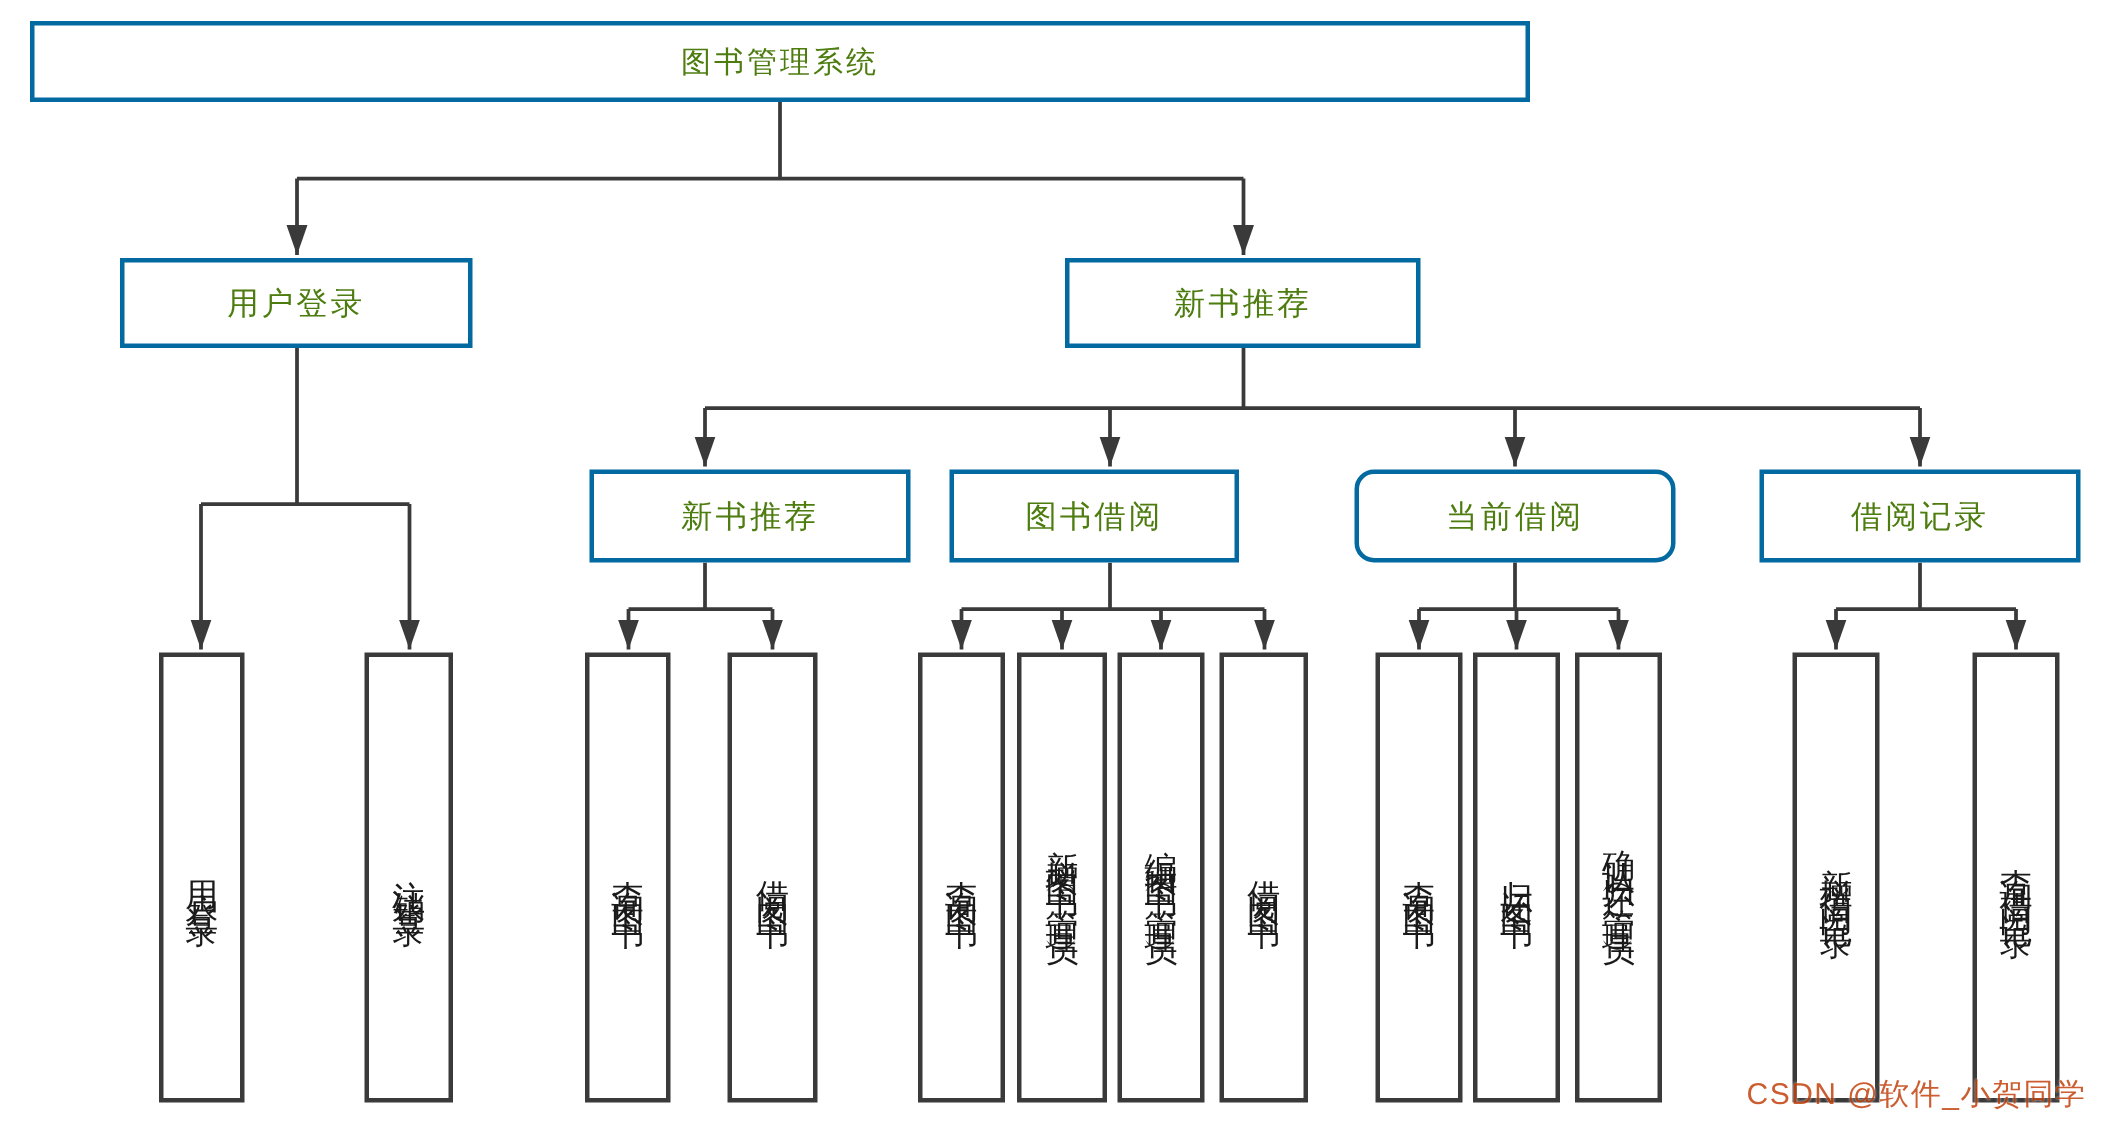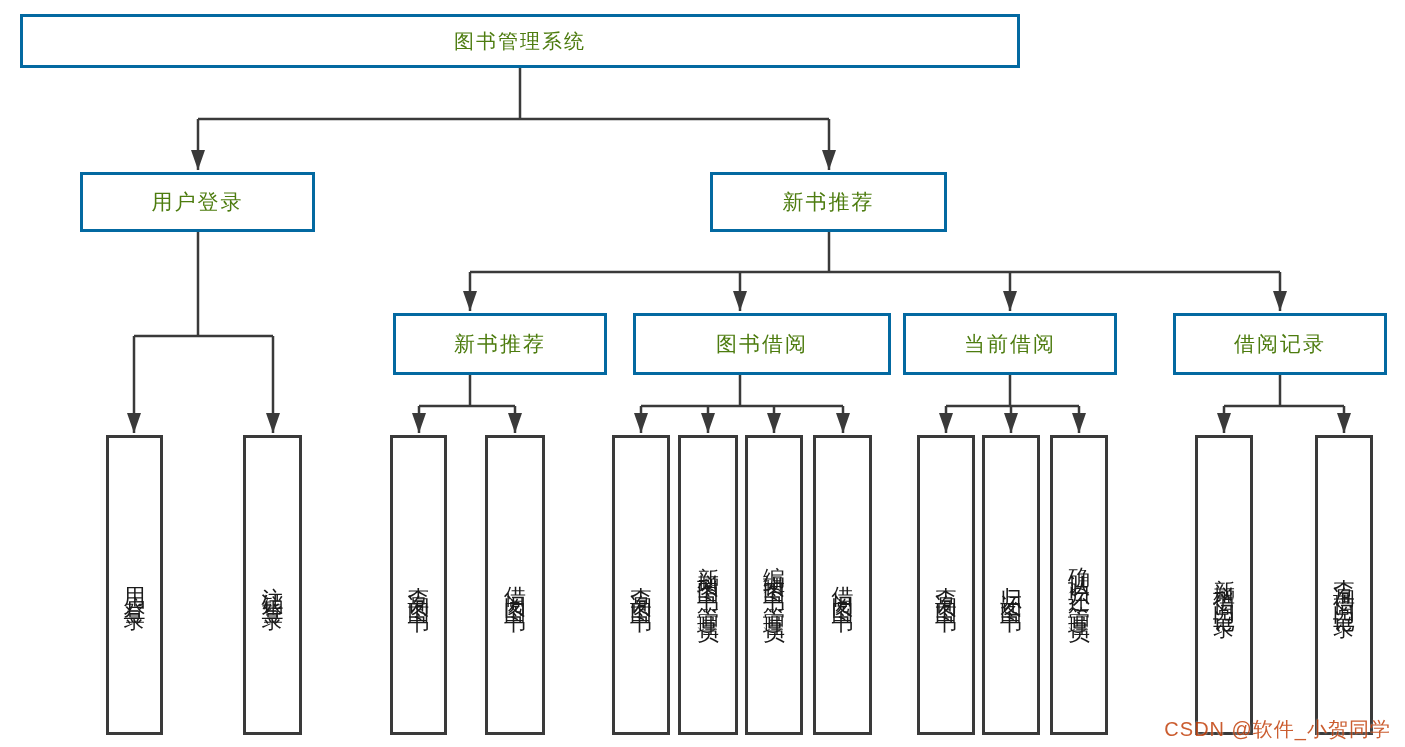--- a/index.html
+++ b/index.html
@@ -92,24 +92,24 @@
   <div class="node" style="left:80px;top:172px;width:235px;height:60px;">
     <span>用户登录</span>
   </div>
   <div class="node" style="left:710px;top:172px;width:237px;height:60px;">
     <span>新书推荐</span>
   </div>
 
   <div class="node" style="left:363px;top:313px;width:214px;height:62px;margin-left:30px;">
     <span>新书推荐</span>
   </div>
-  <div class="node" style="left:633px;top:313px;width:258px;height:62px;">
+  <div class="node" style="left:633px;top:313px;width:193px;height:62px;">
     <span>图书借阅</span>
   </div>
-  <div class="node" style="left:903px;top:313px;width:214px;height:62px;">
+  <div class="node" style="left:903px;top:313px;width:214px;height:62px;border-radius:13px;">
     <span>当前借阅</span>
   </div>
   <div class="node" style="left:1173px;top:313px;width:214px;height:62px;">
     <span>借阅记录</span>
   </div>
 
   <div class="vnode" style="left:106px;top:435px;width:57px;height:300px;">
     <span>用户登录</span>
   </div>
   <div class="vnode" style="left:243px;top:435px;width:59px;height:300px;">

